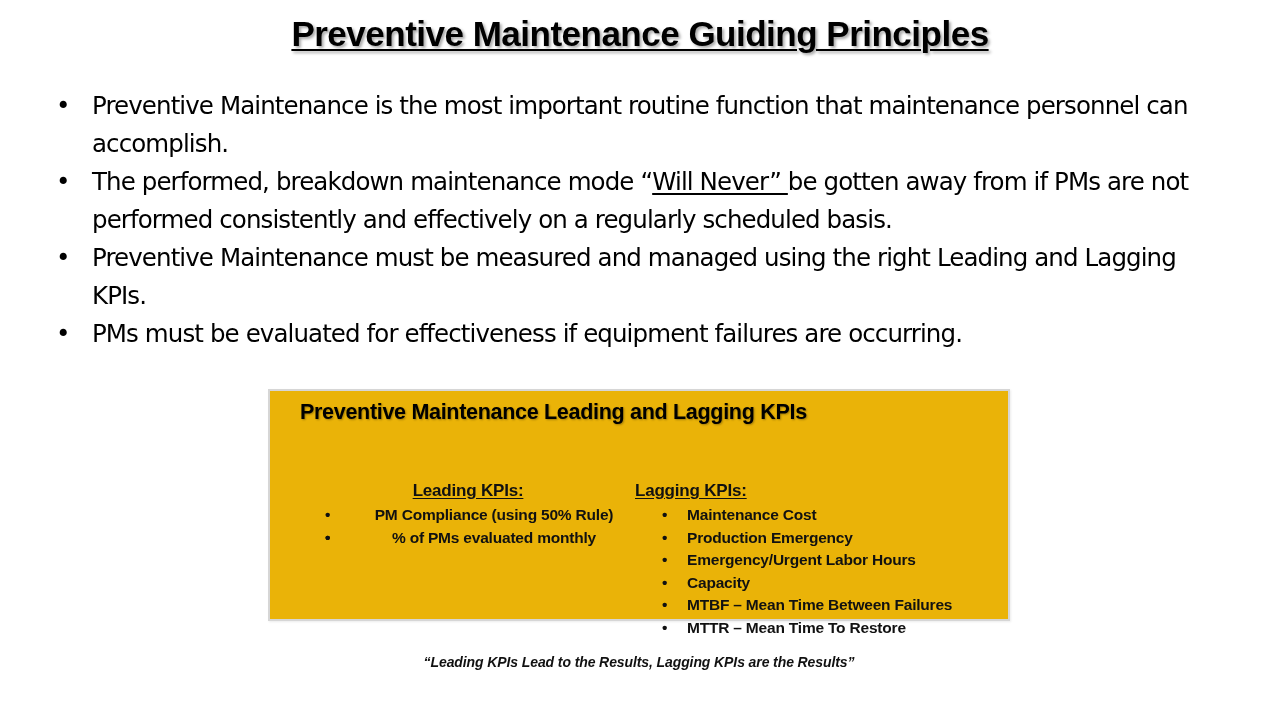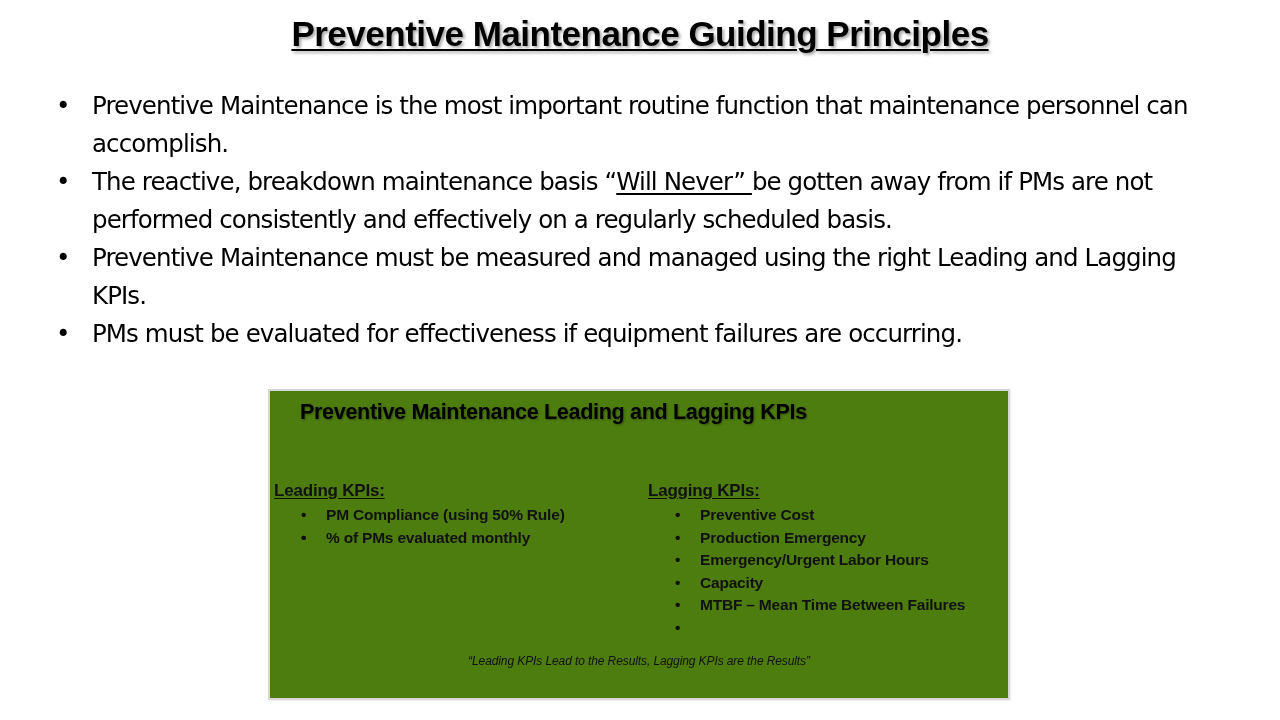--- a/index.html
+++ b/index.html
@@ -55,45 +55,45 @@
       width: 20px;
       text-align: left;
     }
     .u { text-decoration: underline; text-underline-offset: 3px; }
 
     .kpi-box {
       position: absolute;
       left: 268px;
       top: 389px;
       width: 742px;
-      height: 311px;
+      height: 232px;
       border: 2px solid #d6d6d6;
       box-shadow: 1px 1px 2px rgba(0,0,0,0.08);
-      background: #4d7c0f;
+      background: #eab308;
       box-sizing: border-box;
     }
     .kpi-title {
       position: absolute;
       left: 30px;
       top: 9px;
       font-family: "Liberation Sans", sans-serif;
       font-weight: bold;
       font-size: 21.5px;
       letter-spacing: -0.3px;
       text-shadow: 1px 1px 2px rgba(0,0,0,0.3);
     }
     .kpi-col {
       position: absolute;
       top: 90px;
       font-family: "Liberation Sans", sans-serif;
       font-weight: bold;
       color: #111;
     }
-    .kpi-col.left { left: 4px; width: 340px; }
-    .kpi-col.right { left: 378px; width: 370px; }
+    .kpi-col.left { left: 28px; width: 340px; text-align: center; }
+    .kpi-col.right { left: 365px; width: 370px; }
     .kpi-heading {
       font-size: 17px;
       text-decoration: underline;
       text-underline-offset: 2px;
       margin-bottom: 3px;
       letter-spacing: -0.2px;
     }
     .kpi-list {
       list-style: none;
       margin: 0;
@@ -111,40 +111,40 @@
       left: 27px;
       top: 0;
     }
     .kpi-quote {
       position: absolute;
       left: 0;
       width: 100%;
       top: 263px;
       text-align: center;
       font-family: "Liberation Sans", sans-serif;
-      font-weight: normal;
+      font-weight: bold;
       font-style: italic;
-      font-size: 12px;
+      font-size: 14px;
       letter-spacing: -0.1px;
       color: #111;
     }
   </style>
 </head>
 <body>
 
 <div class="slide-title">Preventive Maintenance Guiding Principles</div>
 
 <ul class="bullets">
   <li>
     <span class="dot">•</span>
     <span>Preventive Maintenance is the most important routine function that maintenance personnel can accomplish.</span>
   </li>
   <li>
     <span class="dot">•</span>
-    <span>The reactive, breakdown maintenance basis “</span><span class="u">Will Never” </span><span>be gotten away from if PMs are not performed consistently and effectively on a regularly scheduled basis.</span>
+    <span>The performed, breakdown maintenance mode “</span><span class="u">Will Never” </span><span>be gotten away from if PMs are not performed consistently and effectively on a regularly scheduled basis.</span>
   </li>
   <li>
     <span class="dot">•</span>
     <span>Preventive Maintenance must be measured and managed using the right Leading and Lagging KPIs.</span>
   </li>
   <li>
     <span class="dot">•</span>
     <span>PMs must be evaluated for effectiveness if equipment failures are occurring.</span>
   </li>
 </ul>
@@ -157,23 +157,23 @@
     <ul class="kpi-list">
       <li><span class="dot">•</span><span>PM Compliance (using 50% Rule)</span></li>
       <li><span class="dot">•</span></li>
       <li><span class="dot">•</span><span>% of PMs evaluated monthly</span></li>
     </ul>
   </div>
 
   <div class="kpi-col right">
     <div class="kpi-heading">Lagging KPIs:</div>
     <ul class="kpi-list">
-      <li><span class="dot">•</span><span>Preventive Cost</span></li>
+      <li><span class="dot">•</span><span>Maintenance Cost</span></li>
       <li><span class="dot">•</span><span>Production Emergency</span></li>
       <li><span class="dot">•</span><span>Emergency/Urgent Labor Hours</span></li>
       <li><span class="dot">•</span><span>Capacity</span></li>
       <li><span class="dot">•</span><span>MTBF – Mean Time Between Failures</span></li>
-      <li><span class="dot">•</span></li>
+      <li><span class="dot">•</span><span>MTTR – Mean Time To Restore</span></li>
     </ul>
   </div>
 
   <div class="kpi-quote">“Leading KPIs Lead to the Results, Lagging KPIs are the Results”</div>
 </div>
 
 </body></html>

